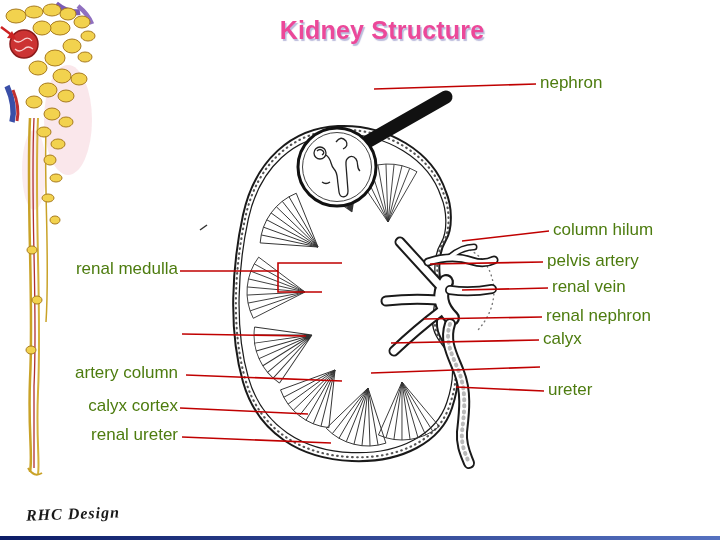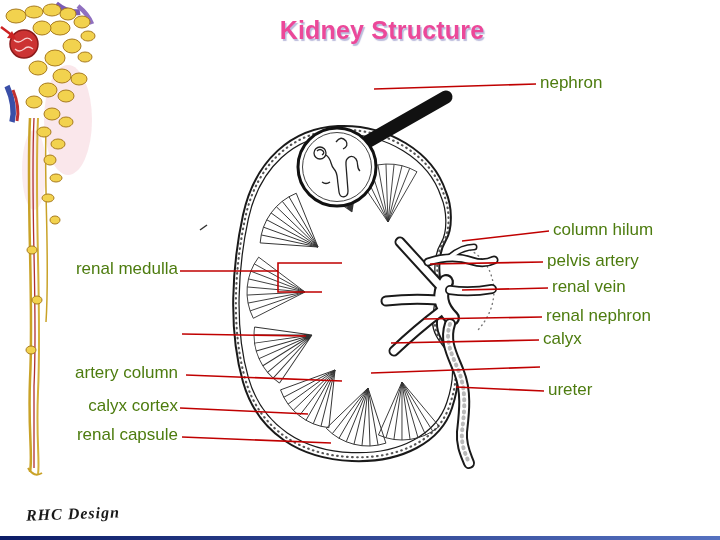--- a/index.html
+++ b/index.html
@@ -164,17 +164,17 @@
   <div class="lbl" style="left:553px;top:221px">column hilum</div>
   <div class="lbl" style="left:547px;top:252px">pelvis artery</div>
   <div class="lbl" style="left:552px;top:278px">renal vein</div>
   <div class="lbl" style="left:546px;top:307px">renal nephron</div>
   <div class="lbl" style="left:543px;top:330px">calyx</div>
   <div class="lbl" style="left:548px;top:381px">ureter</div>
 
   <div class="lbl l" style="top:260px">renal medulla</div>
   <div class="lbl l" style="top:364px">artery column</div>
   <div class="lbl l" style="top:397px">calyx cortex</div>
-  <div class="lbl l" style="top:426px">renal capsule</div>
+  <div class="lbl l" style="top:426px">renal ureter</div>
 
   <div class="credit">RHC Design</div>
   <div class="bottom-bar"></div>
 </div>
 
 </body></html>

